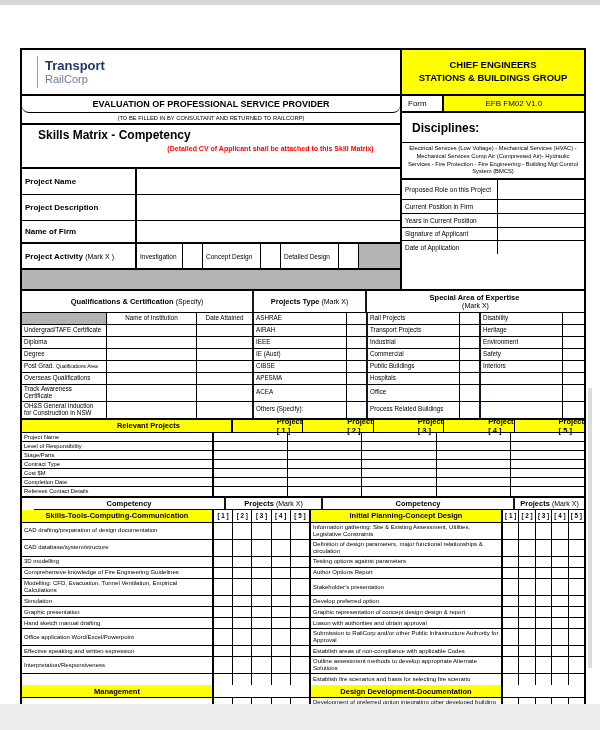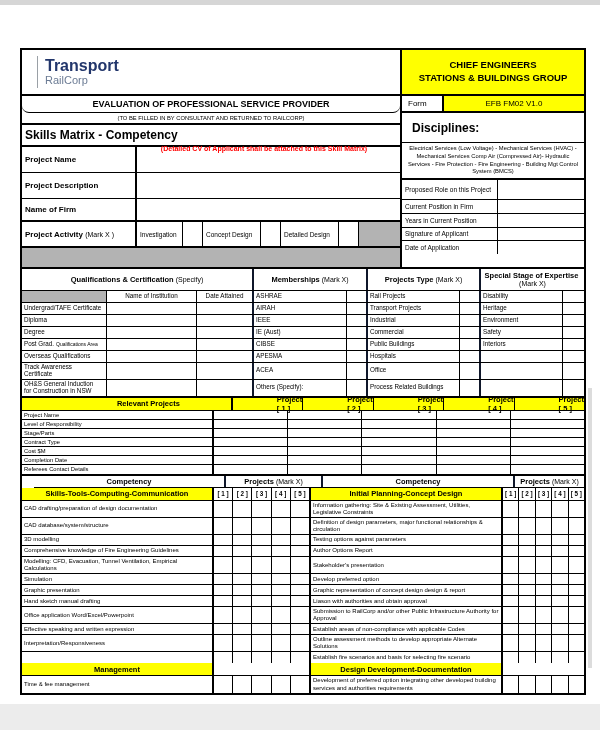--- a/index.html
+++ b/index.html
@@ -15,25 +15,25 @@
 
   .bb1 { border-bottom:1px solid #000; } .bb2 { border-bottom:2px solid #000; }
   .br1 { border-right:1px solid #000; } .br2 { border-right:2px solid #0f172a; }
 
   
   .logo-row { height:46px; border-bottom:2px solid #000; display:flex; align-items:center; padding:2px 0 2px 8px; }
   .nsw-block { display:flex; flex-direction:column; align-items:center; width:52px; }
   .nsw { font-weight:bold; font-size:11px; color:#002664; line-height:1; letter-spacing:.5px; }
   .gov { font-size:3.5px; color:#e4002b; letter-spacing:.6px; line-height:1.4; }
   .logo-div { width:1px; height:32px; background:#9aa0a6; margin:0 7px; }
-  .brand1 { font-weight:bold; font-size:16px; color:#22366b; line-height:1.05; }
+  .brand1 { font-weight:bold; font-size:13px; color:#22366b; line-height:1.05; }
   .brand2 { font-size:11px; color:#6b7b94; line-height:1.1; }
   .title-row { height:17px; border-bottom:1px solid #000; display:flex; align-items:center; justify-content:center; font-weight:bold; font-size:9px;border-radius:7px; }
   .subtitle-row { height:12px; border-bottom:2px solid #000; display:flex; align-items:center; justify-content:center; font-size:5.8px; }
-  .skills-block { height:22px; border-bottom:2px solid #000; padding:3px 2px 0 3px; }
+  .skills-block { height:44px; border-bottom:2px solid #000; padding:3px 2px 0 16px; }
   .skills-title { font-weight:bold; font-size:12px; }
   .skills-note { font-weight:bold; font-size:7px; color:#ff0000; text-align:center; padding-left:105px; margin-top:3px; }
   .field-row { display:flex; align-items:stretch; }
   .h26 { height:26px; } .h23 { height:23px; }
   .flabel { width:115px; border-right:2px solid #000; font-weight:bold; font-size:8px; display:flex; align-items:center; padding-left:3px; }
   .flabel .norm { font-weight:normal; font-size:7px; }
   .finput { flex:1; }
   .aopt { font-size:6.5px; display:flex; align-items:center; padding-left:3px; border-right:1px solid #000; }
   .w46 { width:46px; } .w58 { width:58px; }
   .abox { width:20px; border-right:1px solid #000; }
@@ -203,30 +203,26 @@
         </div>
     </div>
   </div>
 
   <div class="qualsec">
     <div class="qhead">
       <div class="qh w232 br2">
         <b>Qualifications &amp; Certification</b>
         <span>(Specify)</span>
       </div>
-      <div class="qh w114 br2">
-        <b>Memberships</b>
-        <span>(Mark X)</span>
-      </div>
       <div class="qh w113 br2">
         <b>Projects Type</b>
         <span>(Mark X)</span>
       </div>
       <div class="qh flexe col2">
-        <b>Special Stage of Expertise</b>
+        <b>Special Area of Expertise</b>
         <span>(Mark X)</span>
       </div>
     </div>
     <div class="qsub">
       <div class="qc w85 gray br1"></div>
       <div class="qc w90 ctr br1">Name of Institution</div>
       <div class="qc w57 ctr br2">Date Attained</div>
       <div class="qc w93 br1">ASHRAE</div>
       <div class="qc w21 br2"></div>
       <div class="qc w92 br1">Rail Projects</div>

